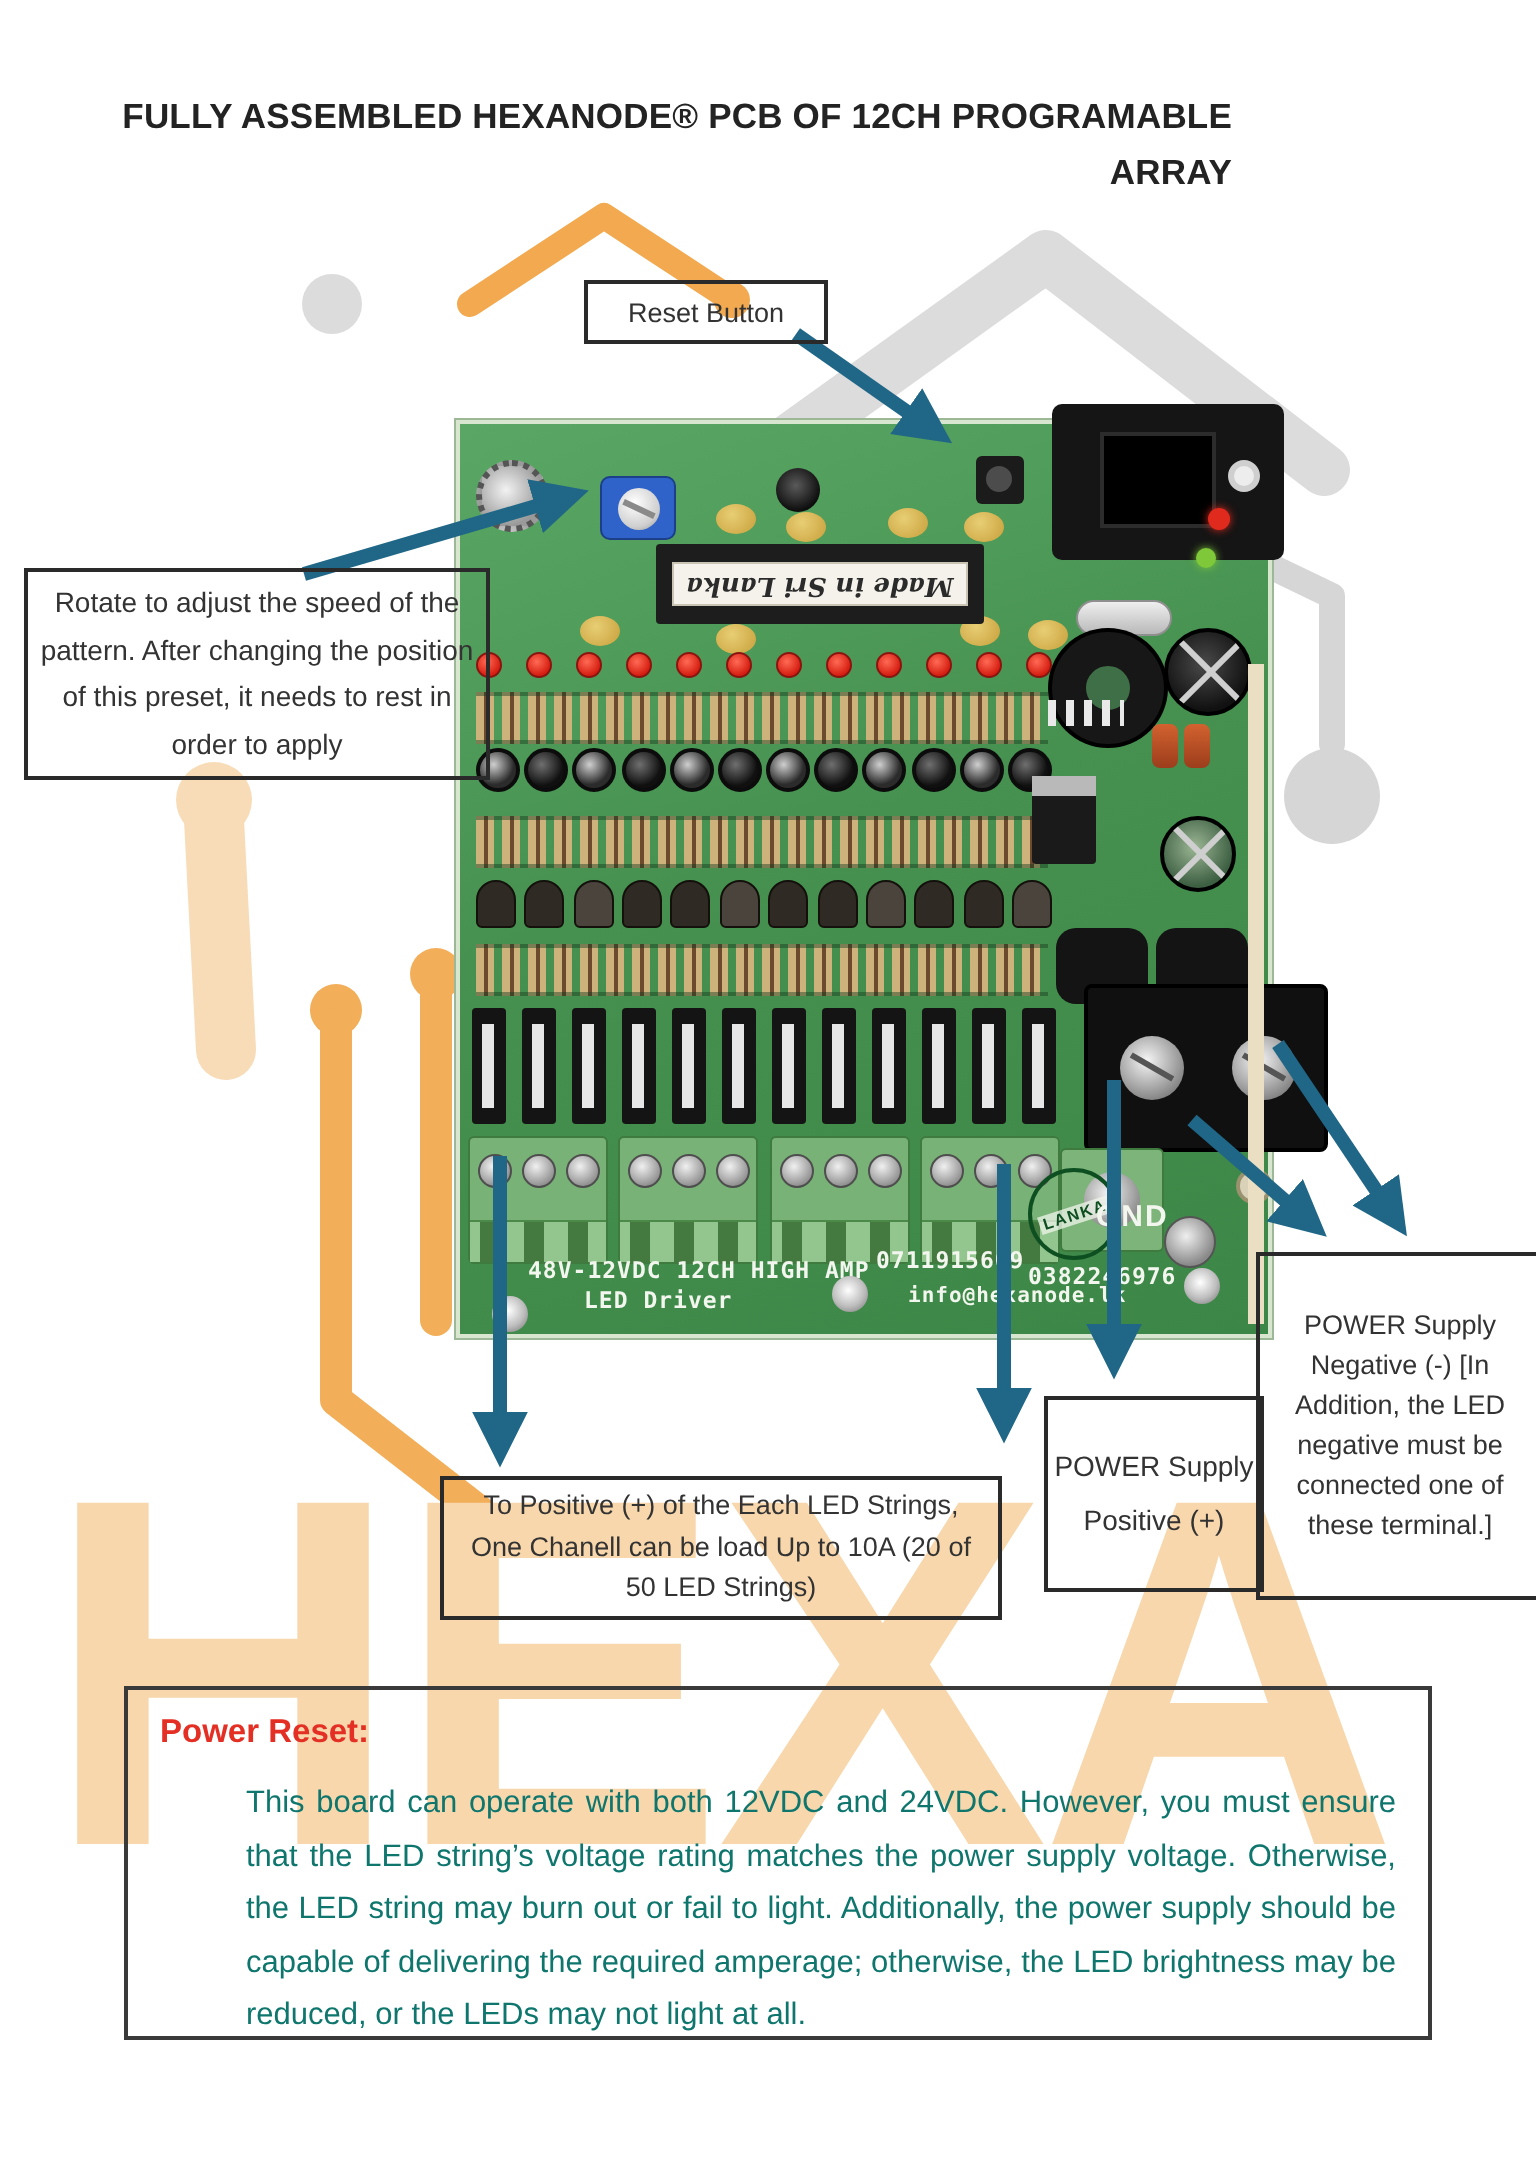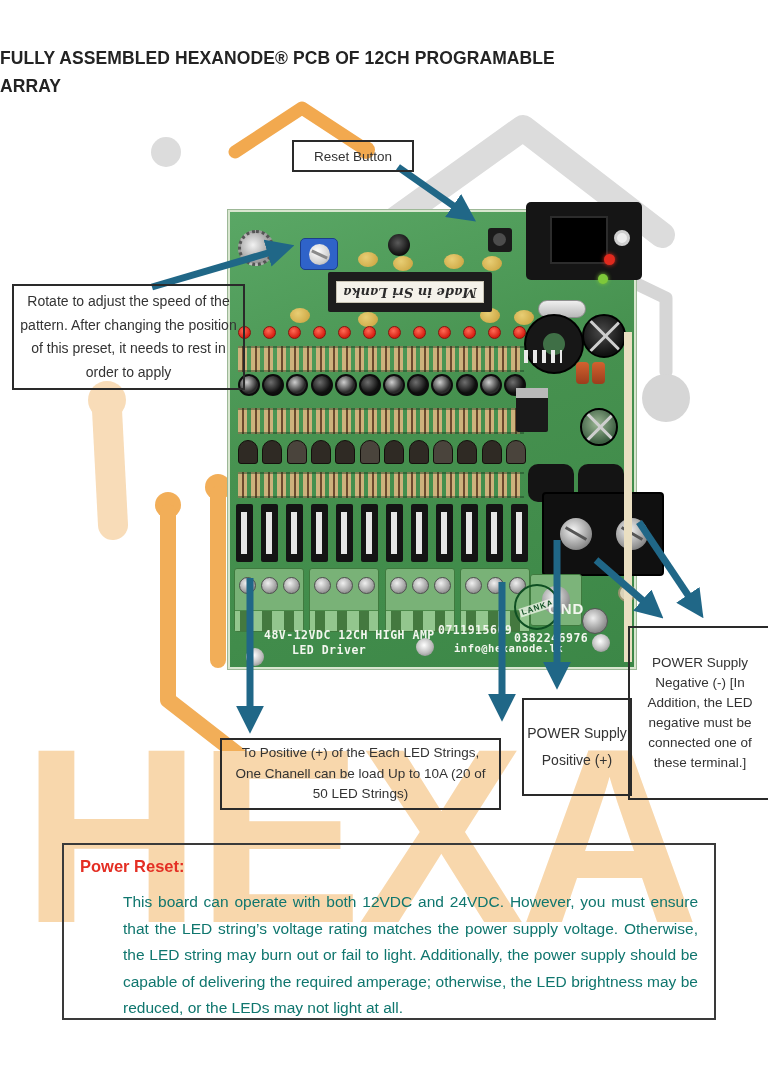--- a/index.html
+++ b/index.html
@@ -5,21 +5,21 @@
   html,body{margin:0;padding:0;background:#fff;}
   .page{position:relative;width:768px;height:1086px;background:#ffffff;overflow:hidden;
         font-family:"Liberation Sans",sans-serif;color:#232323;}
   
   .wm-svg{position:absolute;left:0;top:0;z-index:0;}
   .wm-hexa{position:absolute;left:22px;top:712px;z-index:2;font-size:248px;font-weight:bold;
            letter-spacing:-4px;color:#f8d7ac;line-height:1;pointer-events:none;}
   .wm-node{position:absolute;left:296px;top:898px;z-index:2;font-size:142px;font-weight:bold;
            letter-spacing:2px;color:#d9d9d9;line-height:1;pointer-events:none;}
   
-  .title{position:absolute;top:44px;left:0;width:616px;text-align:left;z-index:6;
+  .title{position:absolute;top:44px;left:0;width:616px;text-align:right;z-index:6;
          font-size:17.5px;font-weight:bold;color:#232323;line-height:28px;letter-spacing:0.1px;}
   
   .callout{position:absolute;z-index:6;border:2px solid #2a2a2a;background:transparent;
            text-align:center;color:#333;display:flex;align-items:center;justify-content:center;}
   .co-reset{left:292px;top:140px;width:118px;height:28px;font-size:13.5px;}
   .co-speed{left:12px;top:284px;width:221px;height:98px;font-size:14px;line-height:23.5px;padding:2px 4px;}
   .co-ledpos{left:220px;top:738px;width:265px;height:64px;font-size:13.5px;line-height:20.5px;padding:2px 6px;}
   .co-pos{left:522px;top:698px;width:106px;height:90px;font-size:14px;line-height:27px;padding:2px 0;}
   .co-neg{left:628px;top:626px;width:128px;height:166px;font-size:13.5px;line-height:20px;padding:2px 6px;}
   

